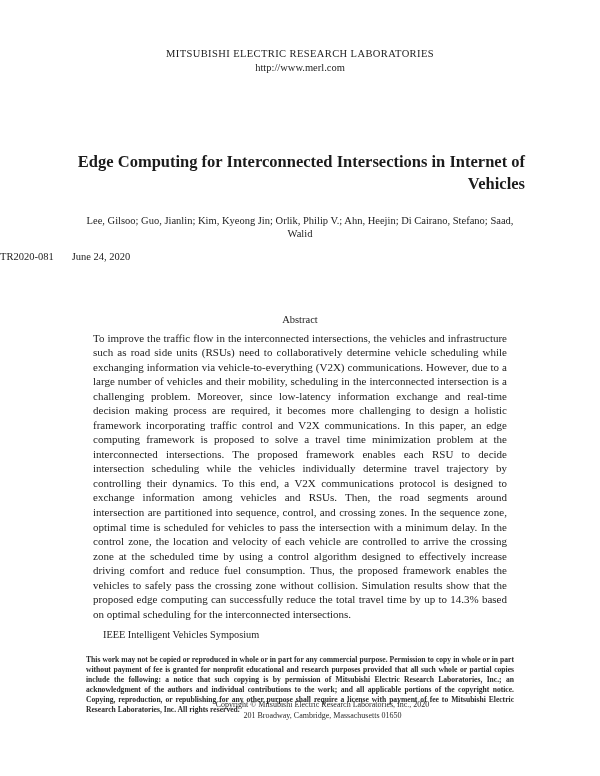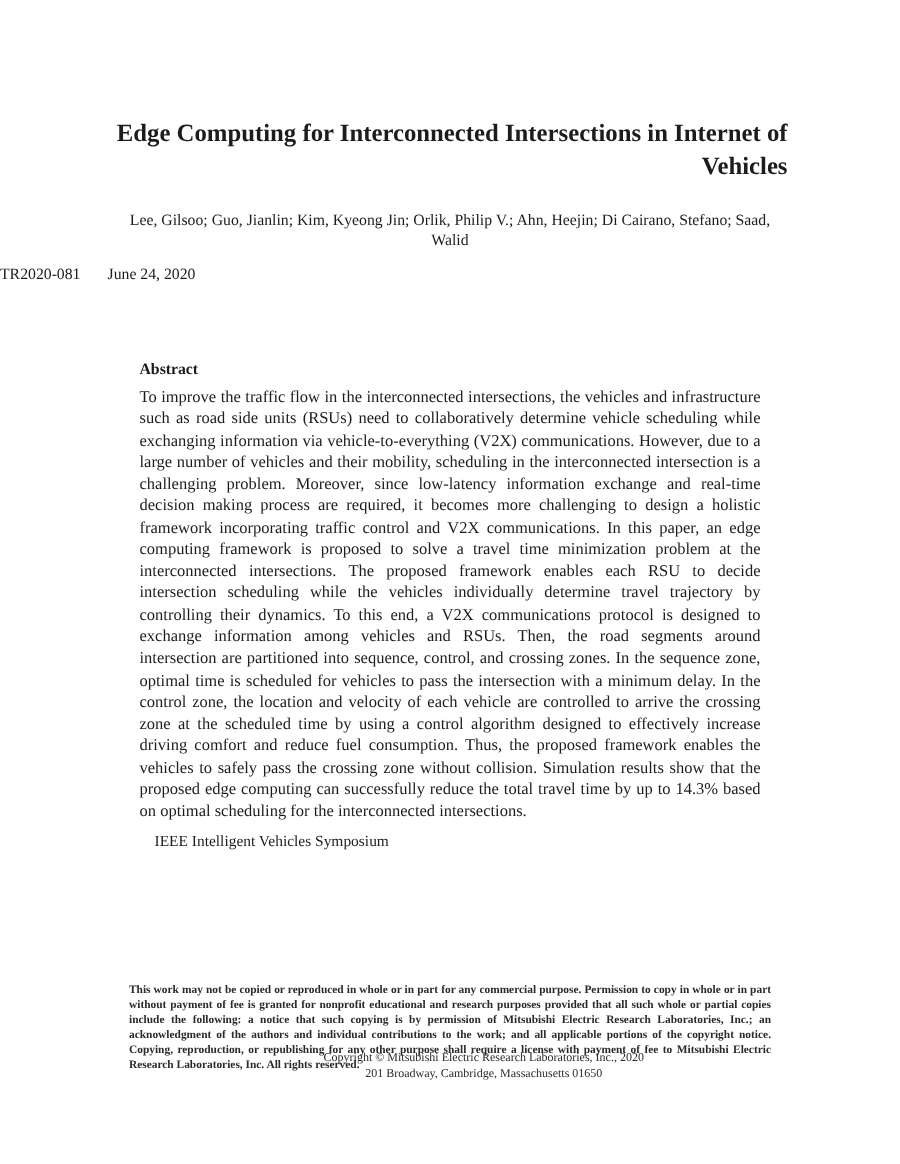--- a/index.html
+++ b/index.html
@@ -51,22 +51,22 @@
   }
   .report-line .sep {
     display: inline-block;
     width: 18px;
   }
   .abstract {
     margin: 52px auto 0 auto;
     width: 414px;
   }
   .abstract .abstract-heading {
-    text-align: left;
-    font-weight: bold;
+    text-align: center;
+    font-weight: normal;
     font-size: 10.5px;
     margin-bottom: 6px;
   }
   .abstract .abstract-body {
     font-size: 11px;
     line-height: 1.32;
     text-align: justify;
   }
   .venue {
     margin: 8px auto 0 auto;
@@ -97,20 +97,24 @@
     line-height: 1.35;
     color: #2a2a2a;
     padding-left: 45px;
   }
 </style>
 </head>
 <body>
 
 <div class="page">
 
+  <div class="header">
+    <div class="org">MITSUBISHI ELECTRIC RESEARCH LABORATORIES</div>
+    <div class="url">http://www.merl.com</div>
+  </div>
 
   <div class="title">Edge Computing for Interconnected Intersections in Internet of Vehicles</div>
 
   <div class="authors">Lee, Gilsoo; Guo, Jianlin; Kim, Kyeong Jin; Orlik, Philip V.; Ahn, Heejin; Di Cairano, Stefano; Saad, Walid</div>
 
   <div class="report-line">
     <span>TR2020-081</span><span class="sep"></span><span>June 24, 2020</span>
   </div>
 
   <div class="abstract">

